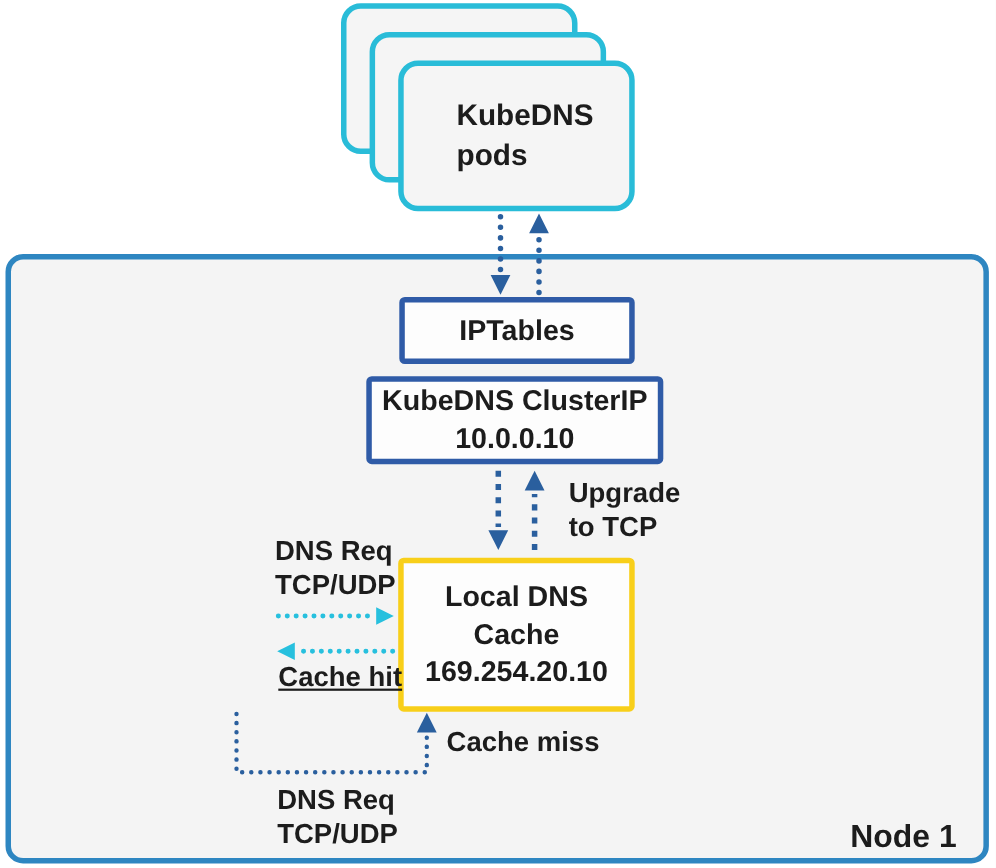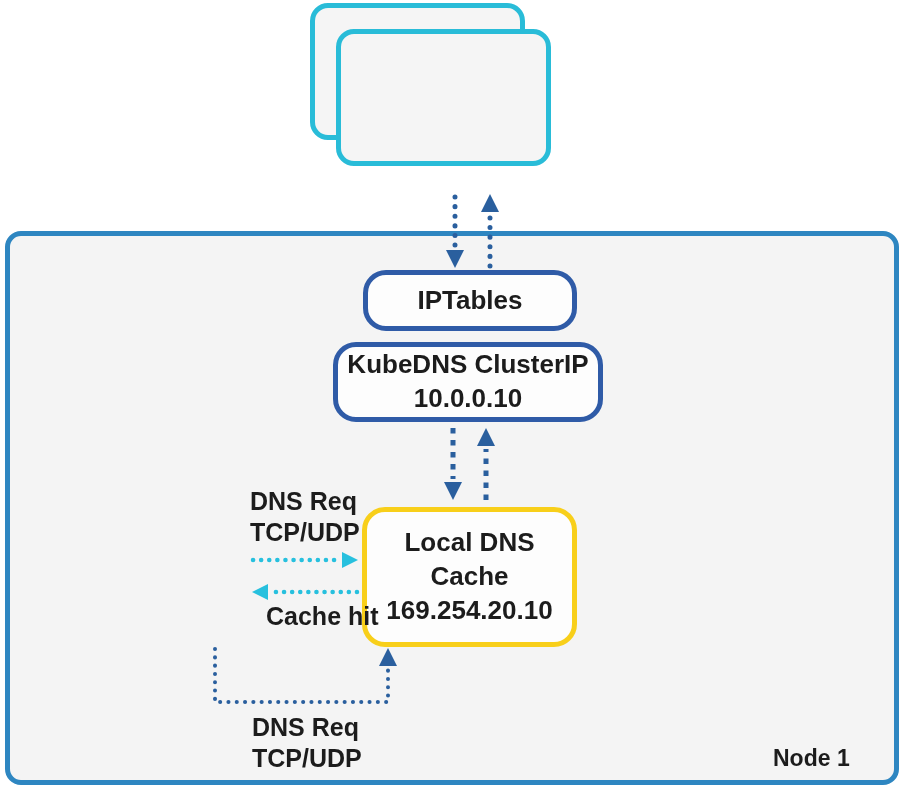--- a/index.html
+++ b/index.html
@@ -43,21 +43,21 @@
     white-space: pre-line;
   }
   
   .box {
     position: absolute;
     background: #fdfdfd;
     display: flex;
     align-items: center;
     justify-content: center;
     text-align: center;
-    border-radius: 23px;
+    border-radius: 5px;
     font-size: 26px;
     font-weight: 700;
     line-height: 1.3;
   }
   .box span { white-space: pre-line; }
   .box.iptables {
     left: 363px; top: 270px; width: 204px; height: 51px;
     border: 5px solid var(--indigo_border, #2F5BA7);
   }
   .box.clusterip {
@@ -74,26 +74,26 @@
   }
   
   .label {
     position: absolute;
     font-size: 25px;
     font-weight: 700;
     line-height: 1.24;
     white-space: pre-line;
   }
   .label.dns-req-top   { left: 250px; top: 486px; }
-  .label.cache-hit     { left: 266px; top: 601px; }
+  .label.cache-hit     { left: 253px; top: 601px; text-decoration: underline; }
   .label.upgrade-tcp   { left: 517px; top: 433px; }
   .label.cache-miss    { left: 406px; top: 660px; }
   .label.dns-req-bottom{ left: 252px; top: 712px; }
   .label.resolv-note   { left: 592px; top: 545px; color: var(--note_blue, #265E92); font-size: 26px; }
-  .label.node1         { left: 773px; top: 744px; font-size: 23px; }
+  .label.node1         { left: 773px; top: 744px; font-size: 29px; }
   
   .arrows {
     position: absolute;
     left: 0; top: 0;
     width: 905px; height: 789px;
     pointer-events: none;
   }
   .dot-blue {
     stroke: var(--arrow_blue, #2A5F9E);
     stroke-width: 5;
@@ -126,20 +126,24 @@
 </style>
 </head>
 <body>
 
 <div class="canvas">
 
   <div class="node-box"></div>
 
   <div class="pod back"></div>
   <div class="pod mid"></div>
+  <div class="pod front">
+    <div class="pod-label">KubeDNS
+pods</div>
+  </div>
 
   <div class="box iptables">
     <span>IPTables</span>
   </div>
   <div class="box clusterip">
     <span>KubeDNS ClusterIP
 10.0.0.10</span>
   </div>
   <div class="box cache">
     <span>Local DNS
@@ -178,17 +182,20 @@
 
     <g>
       <path class="dot-blue-sm" d="M215 649 L215 702 L388 702 L388 668"></path>
       <polygon class="head-blue" points="379,666 397,666 388,648"></polygon>
     </g>
   </svg>
 
   <div class="label dns-req-top">DNS Req
 TCP/UDP</div>
   <div class="label cache-hit">Cache hit</div>
+  <div class="label upgrade-tcp">Upgrade
+to TCP</div>
+  <div class="label cache-miss">Cache miss</div>
   <div class="label dns-req-bottom">DNS Req
 TCP/UDP</div>
   <div class="label node1">Node 1</div>
 
 </div>
 
 </body></html>

